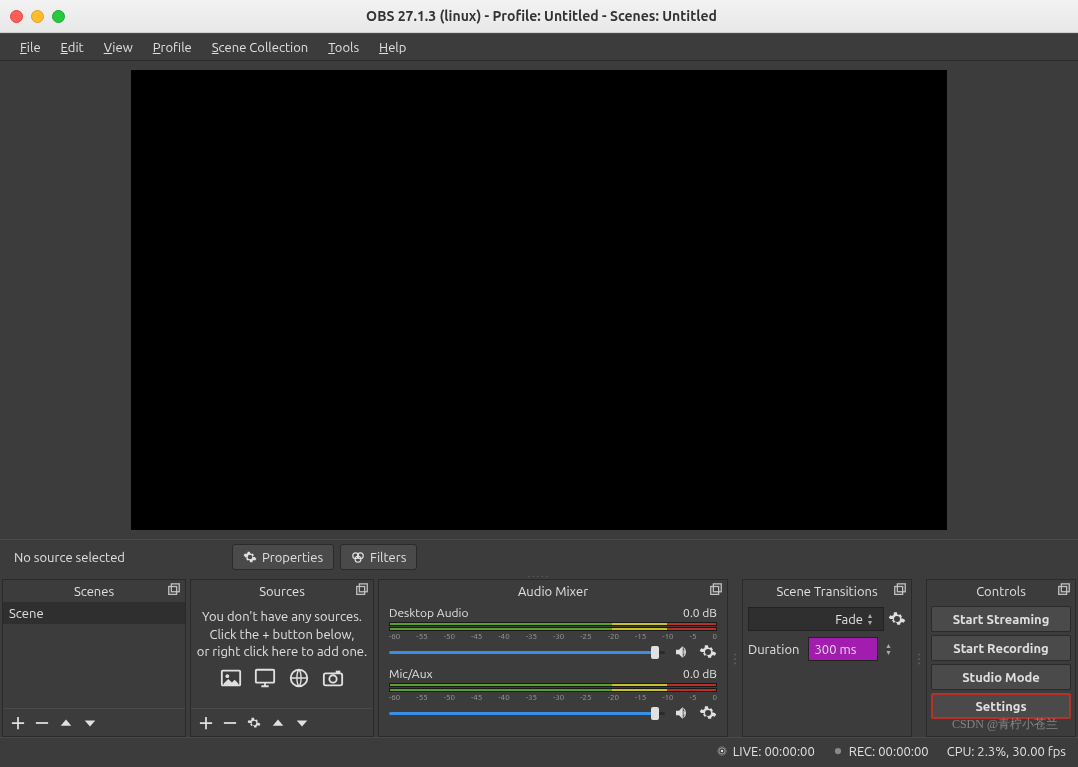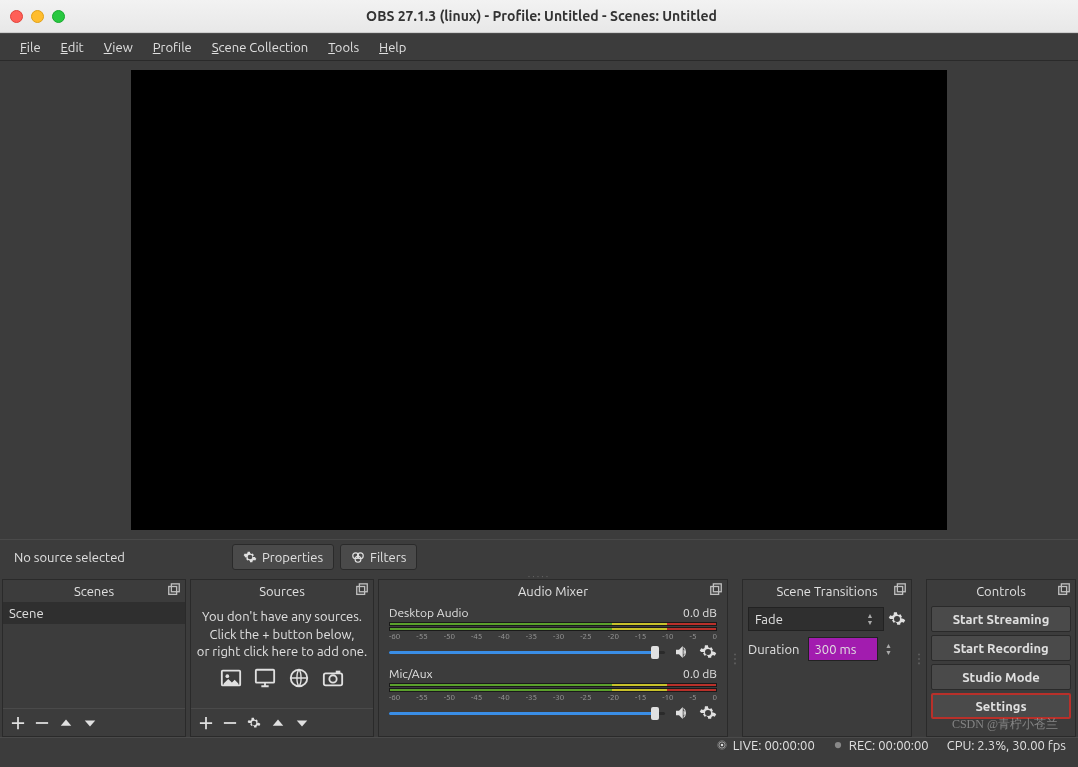--- a/index.html
+++ b/index.html
@@ -58,35 +58,35 @@
   .slider-row { display: flex; align-items: center; gap: 8px; margin-top: 2px;}
   .vol-slider { flex: 1; height: 5px; position: relative; }
   .vol-track { position:absolute; inset:0; top:1px; height:3px; background:#2a2a2a; border-radius:2px;}
   .vol-fill { position:absolute; left:0; top:1px; height:3px; background:#3a8ee6; border-radius:2px; width: 96%;}
   .vol-thumb { position:absolute; top:-4px; left: 95%; width:8px; height:13px; background:#e0e0e0; border-radius:2px;}
   .mic-icon, .gear-icon { width: 18px; height: 18px; fill: #e0e0e0; cursor:pointer;}
   
   .transitions { width: 170px; }
   .trans-body { padding: 5px; display:flex; flex-direction:column; gap:6px;}
   .trans-row { display: flex; align-items: center; gap: 4px; }
-  .trans-select { flex:1; background: #2f2f2f; border: 1px solid #222; color: #e0e0e0; padding: 3px 6px; height: 24px; display:flex; align-items:center; justify-content:space-between;}
+  .trans-select { flex:1; background: #2f2f2f; border: 1px solid #222; color: #e0e0e0; padding: 3px 6px; height: 24px; display:flex; align-items:center; justify-content:flex-end;}
   .spin-arrows { width: 14px; display:flex; flex-direction:column; color:#aaa; font-size:7px; line-height:7px; text-align:center;}
   .dur-label { color:#e0e0e0; padding-right:4px;}
   .dur-input { width: 70px; background:#a21caf; border:1px solid #222; color:#e0e0e0; padding:3px 6px; height:24px; display:flex; align-items:center;}
   
   .controls { width: 150px; }
   .controls-body { padding: 4px; display:flex; flex-direction:column; gap:3px;font-weight:bold;}
   .ctl-btn { background: #4a4a4a; border: 1px solid #2a2a2a; color: #e0e0e0; padding: 5px 4px; text-align: center; border-radius: 2px; cursor: pointer; font-size: 13px;}
   .ctl-btn.highlight { border: 2px solid #b8302a; padding: 4px 3px;}
   
   .vgrip { width: 6px; display:flex; align-items:center; justify-content:center; cursor:col-resize;}
   .vgrip::after { content:"⋮"; color:#6a6a6a;}
 
   
-  .statusbar { height: 26px; background: #3c3c3c; border-top: 1px solid #4a4a4a; display: flex; align-items: flex-start; justify-content: flex-end; gap: 18px; padding: 0 12px; color: #e0e0e0; font-size: 13px;}
+  .statusbar { height: 26px; background: #3c3c3c; border-top: 1px solid #4a4a4a; display: flex; align-items: center; justify-content: flex-end; gap: 18px; padding: 0 12px; color: #e0e0e0; font-size: 13px;}
   .status-item { display:flex; align-items:center; gap:6px;}
   .dot-icon { width: 10px; height:10px; display:inline-block;}
   
   .watermark { position:absolute; right: 20px; bottom: 34px; color: rgba(220,220,220,0.45); font-size: 12px; pointer-events:none;font-family:Liberation Serif, serif;}
 </style>
 </head>
 <body>
 
 <div class="titlebar">
   <div class="traffic-lights">

